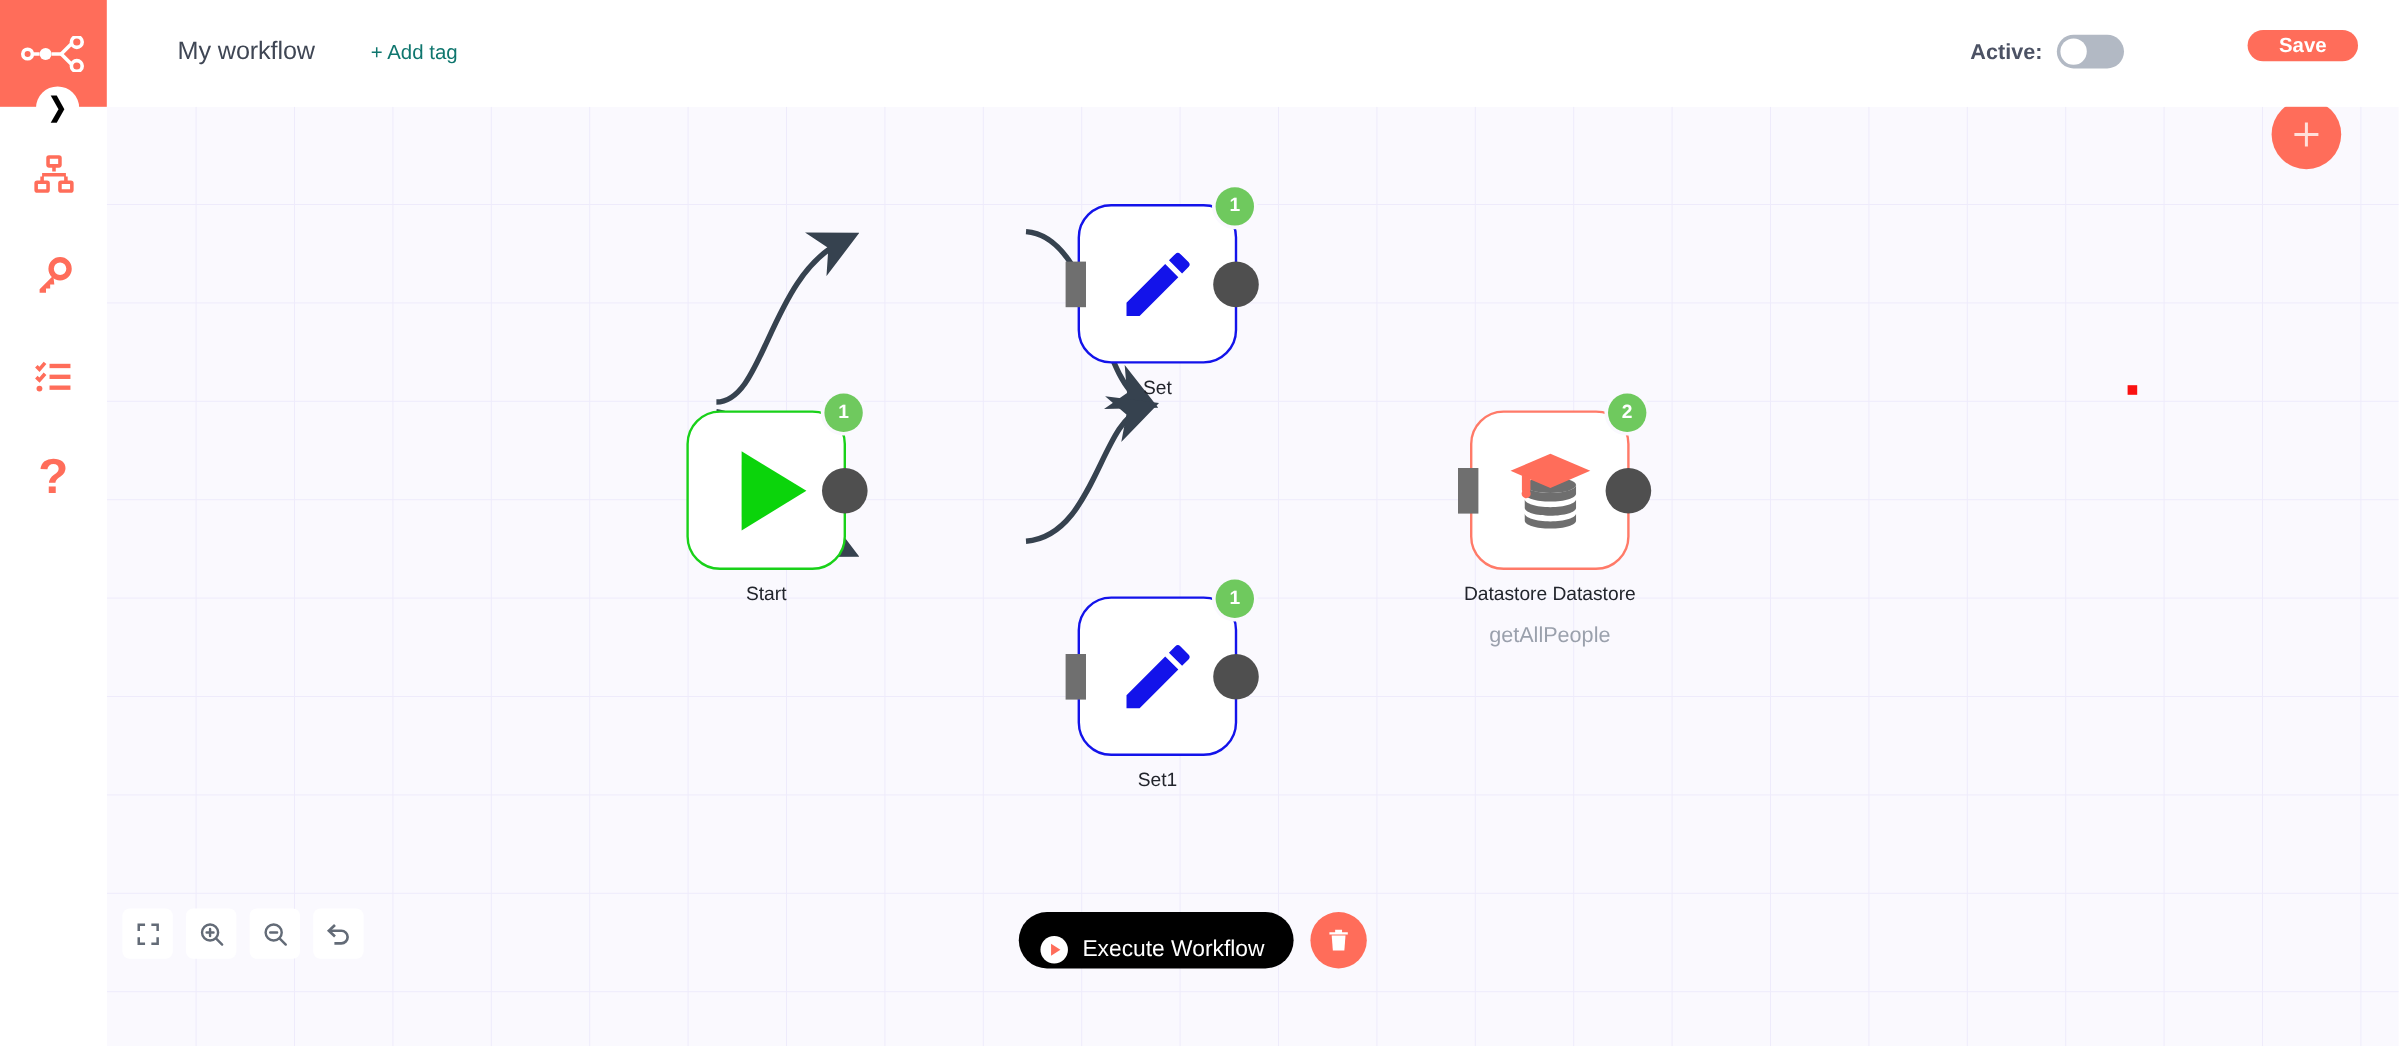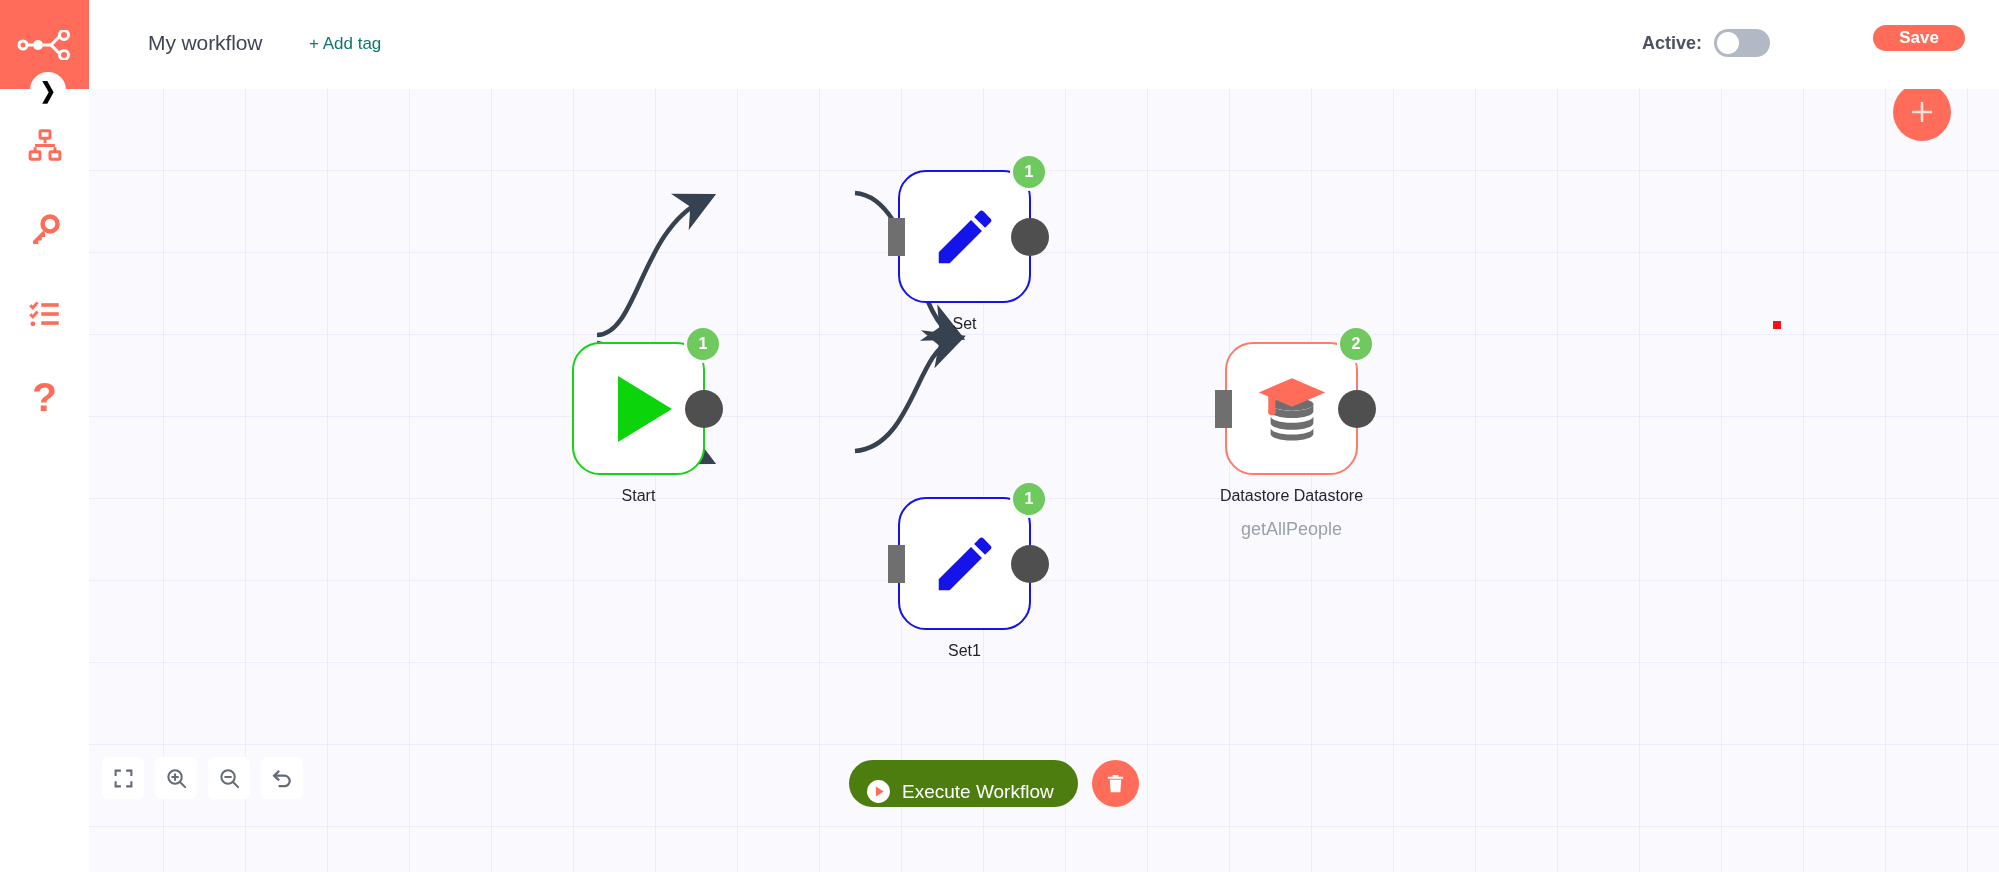--- a/index.html
+++ b/index.html
@@ -186,21 +186,21 @@
     display: flex; align-items: center; justify-content: center;
   }
 
   
   .exec-bar {
     position: absolute; left: 849px; top: 760px;
     display: flex; align-items: center; gap: 14px; z-index: 25;
   }
   .exec-btn {
     height: 47px; border-radius: 24px;
-    background: #4d7c0f; border: none; cursor: pointer;
+    background: #000000; border: none; cursor: pointer;
     display: flex; align-items: center; gap: 11px;
     padding: 16px 24px 0 17px;
   }
   .exec-btn .label {
     color: #fff; font-size: 19px;
     font-family: "Liberation Sans", sans-serif;
   }
   .trash-btn {
     width: 47px; height: 47px; border-radius: 50%;
     background: #ff6d5a; border: none; cursor: pointer;

